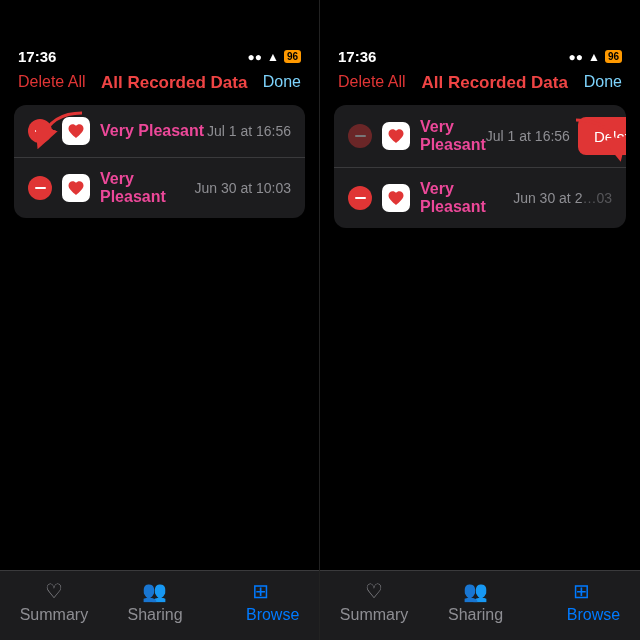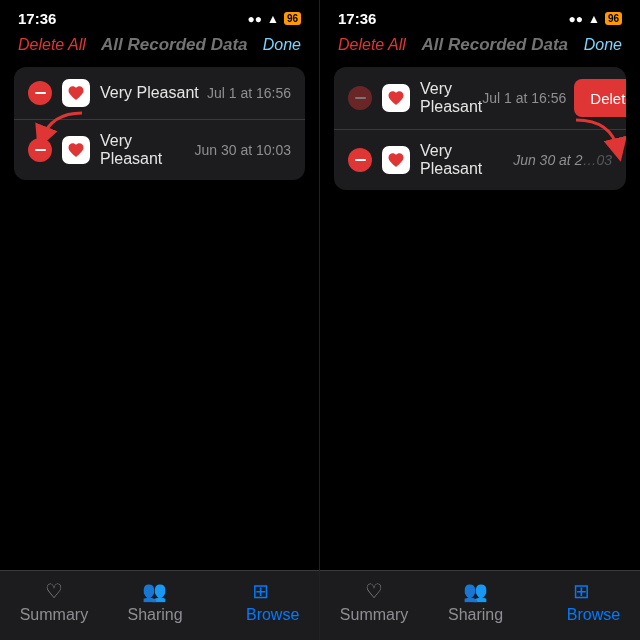--- a/index.html
+++ b/index.html
@@ -24,20 +24,21 @@
 
     
     .status-bar {
       display: flex;
       justify-content: space-between;
       align-items: center;
       padding: 10px 18px 4px;
       color: #fff;
       font-size: 13px;
       font-weight: 600;
+      margin-top: 38px;
     }
     .status-time { font-size: 15px; font-weight: 700; }
     .status-icons {
       display: flex;
       align-items: center;
       gap: 5px;
       font-size: 12px;
     }
     .battery-badge {
       background: #f90;
@@ -45,33 +46,31 @@
       font-size: 10px;
       font-weight: 800;
       padding: 1px 3px;
       border-radius: 3px;
     }
 
     
     .nav-bar {
       display: flex;
       justify-content: space-between;
-      align-items: center;
       padding: 4px 18px 8px;
-      font-style: italic;
     }
     .nav-btn {
       color: #e03535;
       font-size: 16px;
       font-weight: 400;
       cursor: pointer;
     }
     .nav-btn.done { color: #7dd3fc; }
     .nav-title {
-      color: #737373;
+      color: #ef4444;
       font-size: 17px;
       font-weight: 600;
     }
 
     
     .list-container {
       margin: 4px 14px;
       background: #1c1c1e;
       border-radius: 12px;
       overflow: hidden;
@@ -116,23 +115,23 @@
       align-items: center;
       justify-content: center;
       margin-right: 10px;
       flex-shrink: 0;
     }
     .health-icon svg {
       width: 18px;
       height: 18px;
     }
     .item-name {
-      color: #e5e5e5;
+      color: #ec4899;
       font-size: 16px;
-      font-weight: 400;
+      font-weight: 700;
     }
     .item-date {
       color: #8e8e93;
       font-size: 14px;
       margin-left: auto;
       white-space: nowrap;
       text-align: right;
     }
 
     
@@ -292,21 +291,21 @@
     </div>
 
     <div class="list-item">
       <div class="delete-circle"></div>
       <div class="health-icon">
         <svg viewBox="0 0 24 24">
           <path class="heart-svg" d="M12 21.35l-1.45-1.32C5.4 15.36 2 12.28 2 8.5 2 5.42 4.42 3 7.5 3c1.74 0 3.41.81 4.5 2.09C13.09 3.81 14.76 3 16.5 3 19.58 3 22 5.42 22 8.5c0 3.78-3.4 6.86-8.55 11.54L12 21.35z"></path>
         </svg>
       </div>
       <span class="item-name">Very Pleasant</span>
-      <span class="item-date" style="color:#8e8e93;font-size:14px;margin-left:auto;font-style:italic;">Jun 30 at 2<span style="opacity:0.5;">…03</span></span>
+      <span class="item-date" style="color:#8e8e93;font-size:14px;margin-left:auto;">Jun 30 at 2<span style="opacity:0.5;">…03</span></span>
     </div>
   </div>
 
   <div style="position:absolute; top:115px; right:14px; pointer-events:none; z-index:10;">
     <svg width="70" height="55" viewBox="0 0 70 55">
       <defs>
         <marker id="arrowhead-r" markerWidth="8" markerHeight="8" refX="4" refY="4" orient="auto">
           <path d="M0,0 L8,4 L0,8 Z" fill="#e03535"></path>
         </marker>
       </defs>

